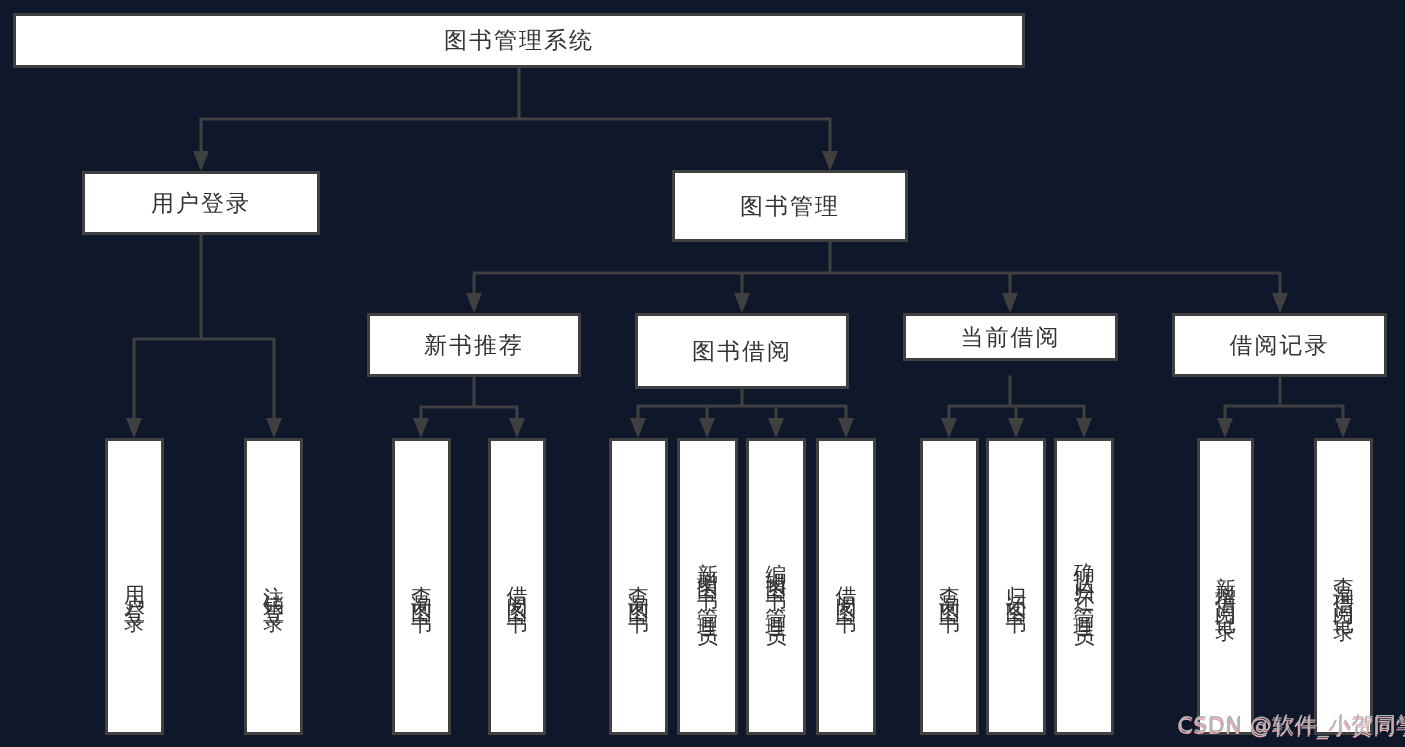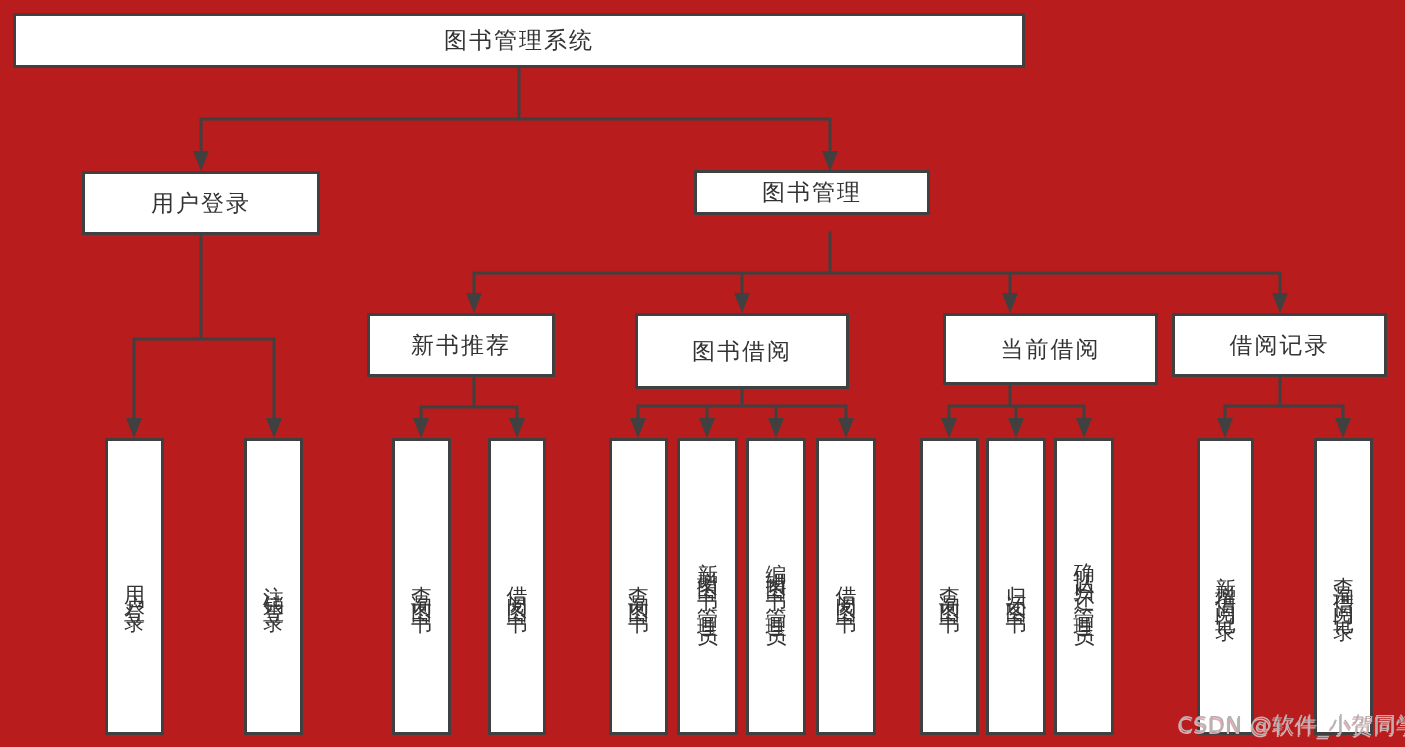--- a/index.html
+++ b/index.html
@@ -1,21 +1,21 @@
 <!DOCTYPE html>
 <html style="--line: #404040;"><head>
 <meta charset="utf-8">
 <title>Diagram</title>
 <style>
   html, body { margin: 0; padding: 0; background: #ffffff; }
   .stage {
     position: relative;
     width: 1405px;
     height: 747px;
-    background: #b91c1c;
+    background: #0f172a;
     overflow: hidden;
     font-family: "DejaVu Sans", "Liberation Sans", sans-serif;
   }
   svg.connectors {
     position: absolute;
     left: 0; top: 0;
     width: 1405px; height: 747px;
     z-index: 1;
   }
   .node {
@@ -84,31 +84,31 @@
       <polygon points="1335,418 1351,418 1343,438" fill="#404040"></polygon>
     </svg>
 
   <div class="node h" style="left:13px; top:13px; width:1012px; height:55px">
     <span>图书管理系统</span>
   </div>
 
   <div class="node h" style="left:82px; top:171px; width:238px; height:64px">
     <span>用户登录</span>
   </div>
-  <div class="node h" style="left:694px; top:170px; width:236px; height:45px">
+  <div class="node h" style="left:672px; top:170px; width:236px; height:72px">
     <span>图书管理</span>
   </div>
 
-  <div class="node h" style="left:367px; top:313px; width:188px; height:64px">
+  <div class="node h" style="left:367px; top:313px; width:214px; height:64px">
     <span>新书推荐</span>
   </div>
   <div class="node h" style="left:635px; top:313px; width:214px; height:76px">
     <span>图书借阅</span>
   </div>
-  <div class="node h" style="left:943px; top:313px; width:215px; height:72px">
+  <div class="node h" style="left:903px; top:313px; width:215px; height:48px">
     <span>当前借阅</span>
   </div>
   <div class="node h" style="left:1172px; top:313px; width:215px; height:64px">
     <span>借阅记录</span>
   </div>
 
   <div class="node v" style="left:105px; top:438px; width:59px; height:297px">
     <span>用户登录</span>
   </div>
   <div class="node v" style="left:244px; top:438px; width:59px; height:297px">

